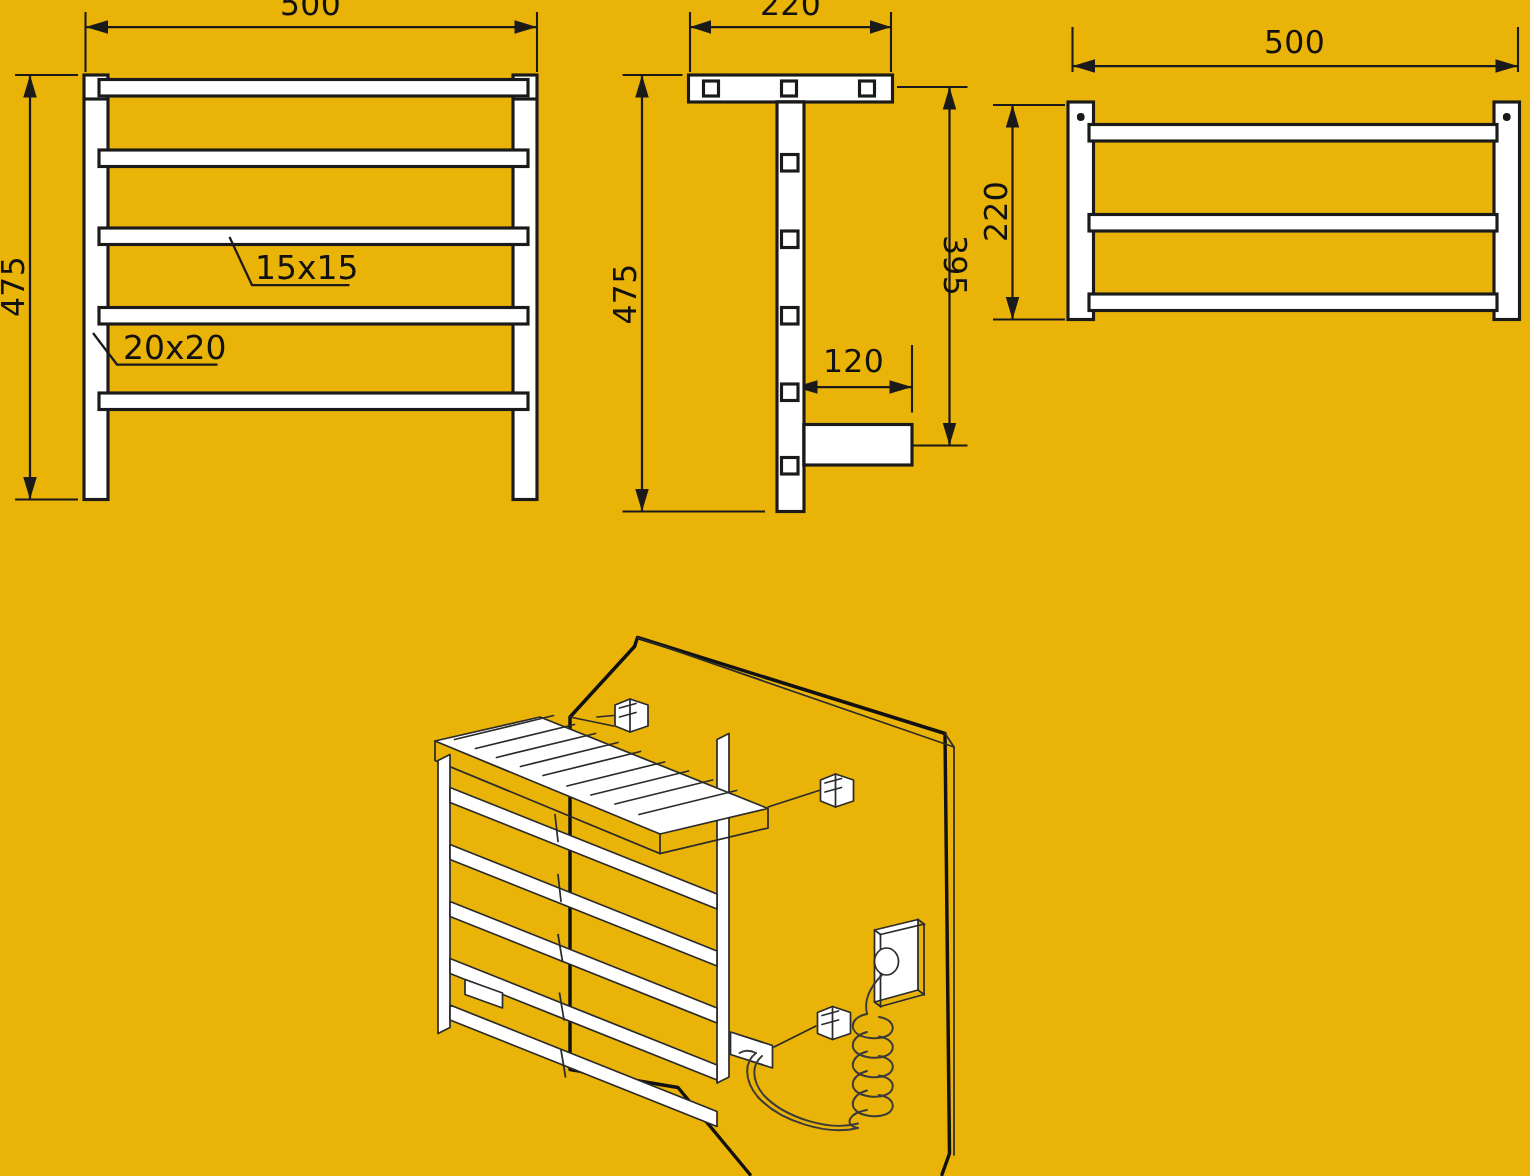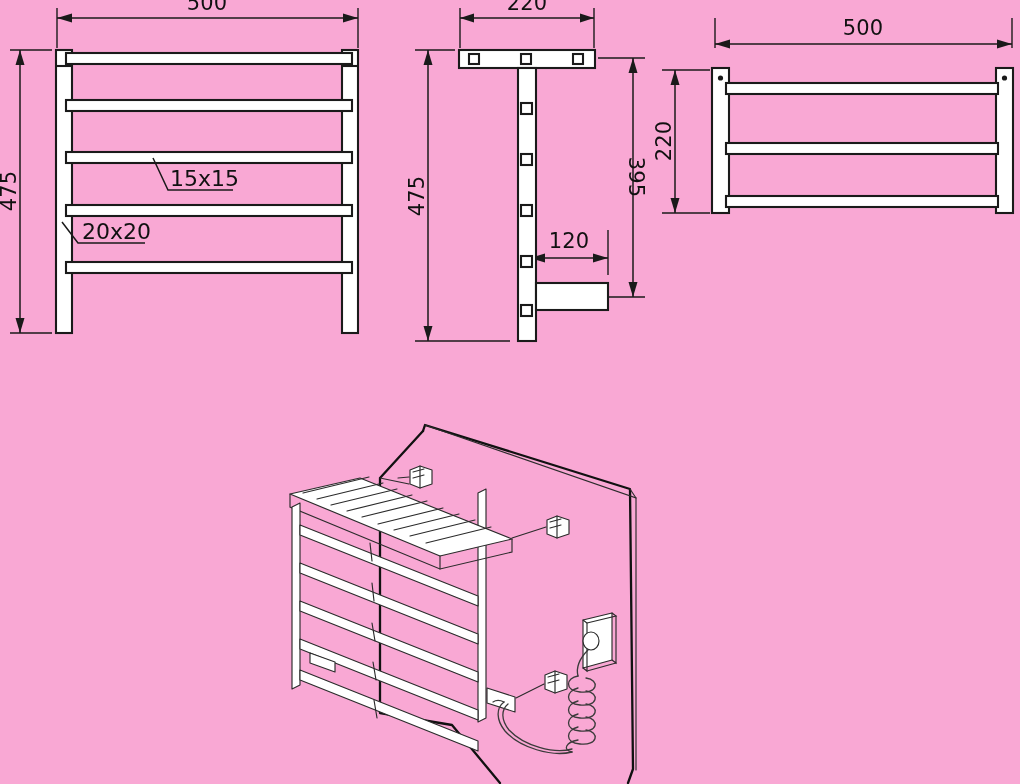--- a/index.html
+++ b/index.html
@@ -10,21 +10,21 @@
   body {
     width: 1020px;
     height: 784px;
     font-family: "DejaVu Sans", sans-serif;
     overflow: hidden;
   }
   #drawing-root {
     position: relative;
     width: 1020px;
     height: 784px;
-    background: #f9a8d4;
+    background: #eab308;
   }
   svg.sheet {
     position: absolute;
     top: 0;
     left: 0;
     width: 1020px;
     height: 784px;
     display: block;
   }
   .outline {

